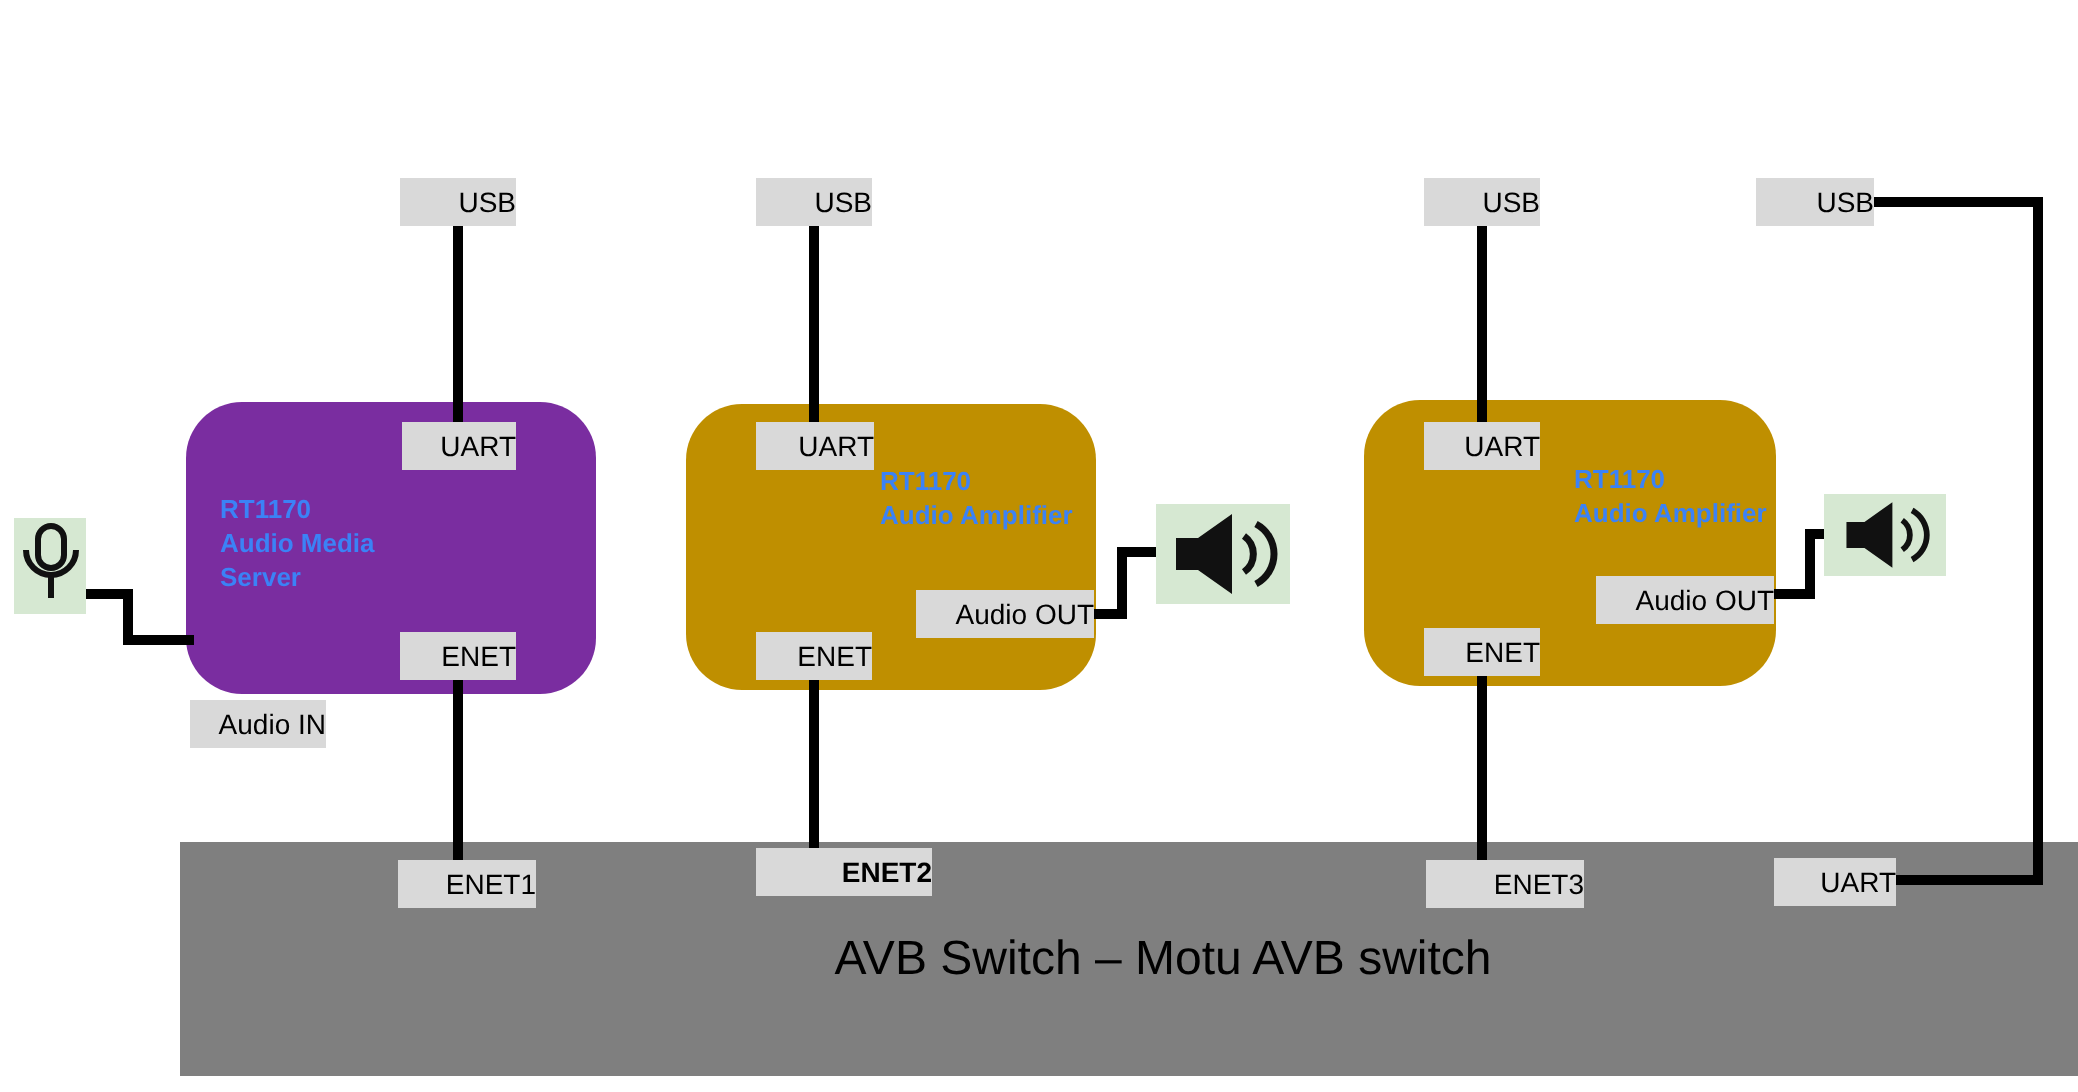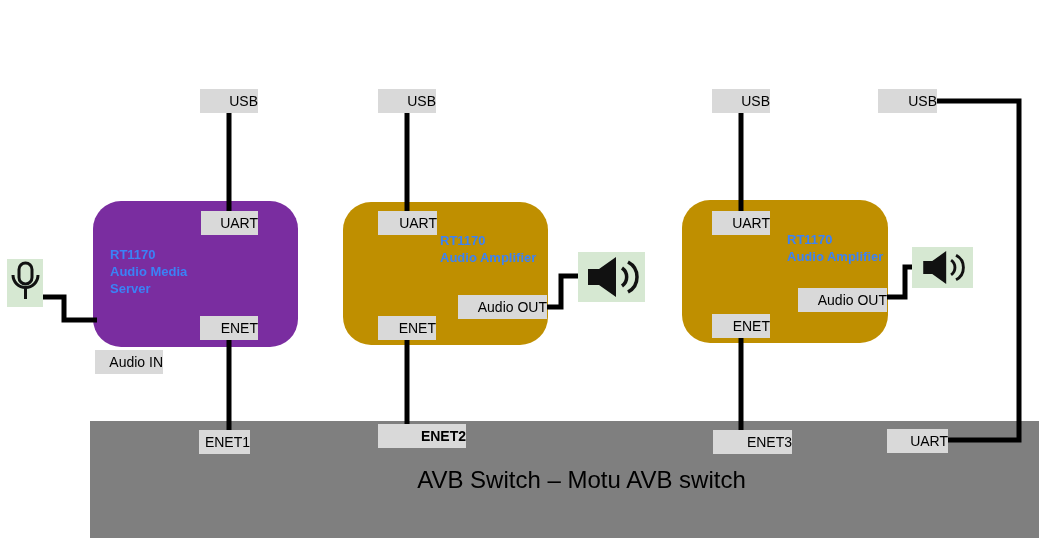--- a/index.html
+++ b/index.html
@@ -90,21 +90,21 @@
   <div class="port" style="left:95px; top:302px; width:68px;margin-top:48px;">Audio IN</div>
 
   <div class="port" style="left:378px; top:211px; width:59px;">UART</div>
   <div class="port" style="left:378px; top:316px; width:58px;">ENET</div>
   <div class="port" style="left:458px; top:295px; width:89px;">Audio OUT</div>
 
   <div class="port" style="left:712px; top:211px; width:58px;">UART</div>
   <div class="port" style="left:712px; top:314px; width:58px;">ENET</div>
   <div class="port" style="left:798px; top:288px; width:89px;">Audio OUT</div>
 
-  <div class="port" style="left:199px; top:430px; width:51px;">ENET1</div>
+  <div class="port" style="left:199px; top:430px; width:69px;">ENET1</div>
   <div class="port" style="left:378px; top:424px; width:88px;font-weight:bold;">ENET2</div>
   <div class="port" style="left:713px; top:430px; width:79px;">ENET3</div>
   <div class="port" style="left:887px; top:429px; width:61px;">UART</div>
 
   <div class="io-chip" style="left:7px; top:259px; width:36px; height:48px;">
     <svg width="36" height="48" viewBox="0 0 36 48">
       <rect x="12" y="4" width="13" height="21" rx="6.5" fill="none" stroke="#111" stroke-width="3"></rect>
       <path d="M6,16 a12.5,12.5 0 0 0 25,0" fill="none" stroke="#111" stroke-width="3"></path>
       <line x1="18.5" y1="29" x2="18.5" y2="40" stroke="#111" stroke-width="3"></line>
     </svg>

